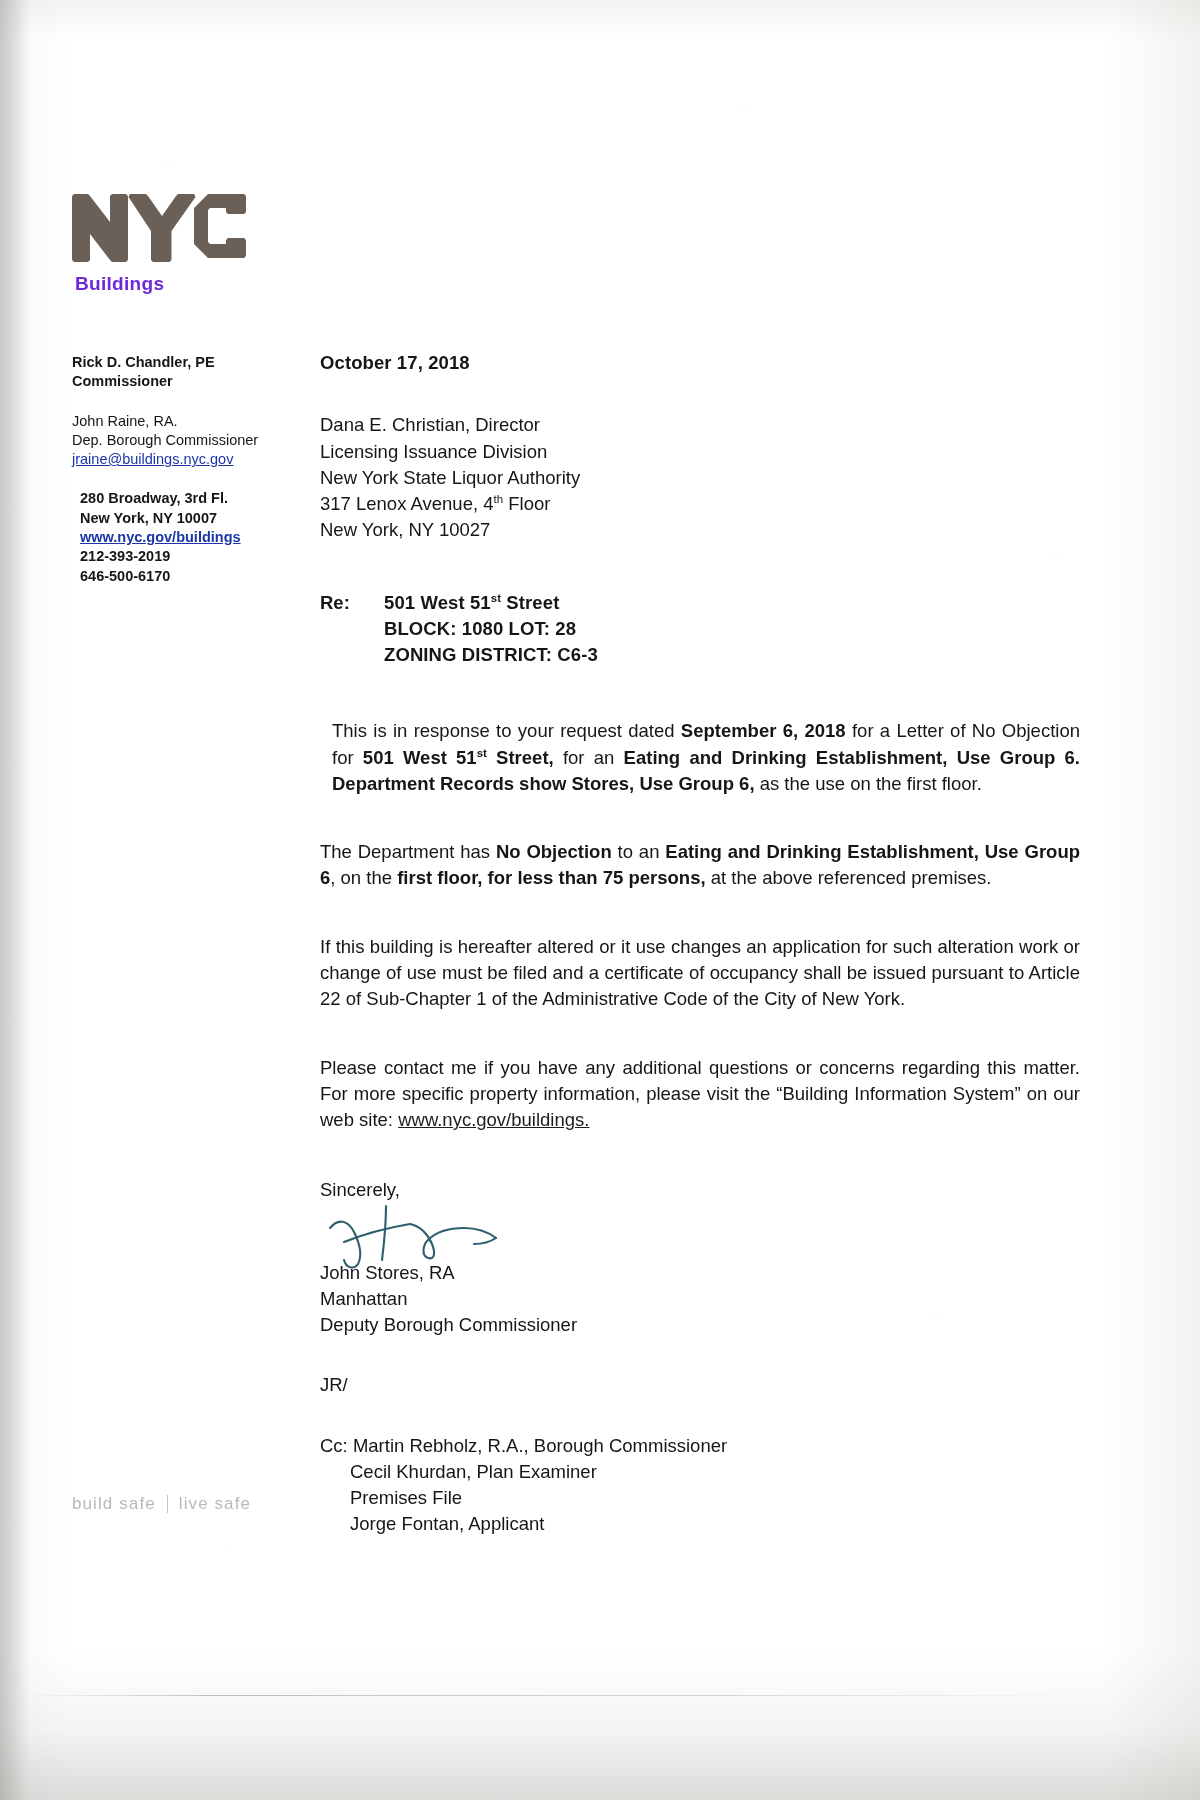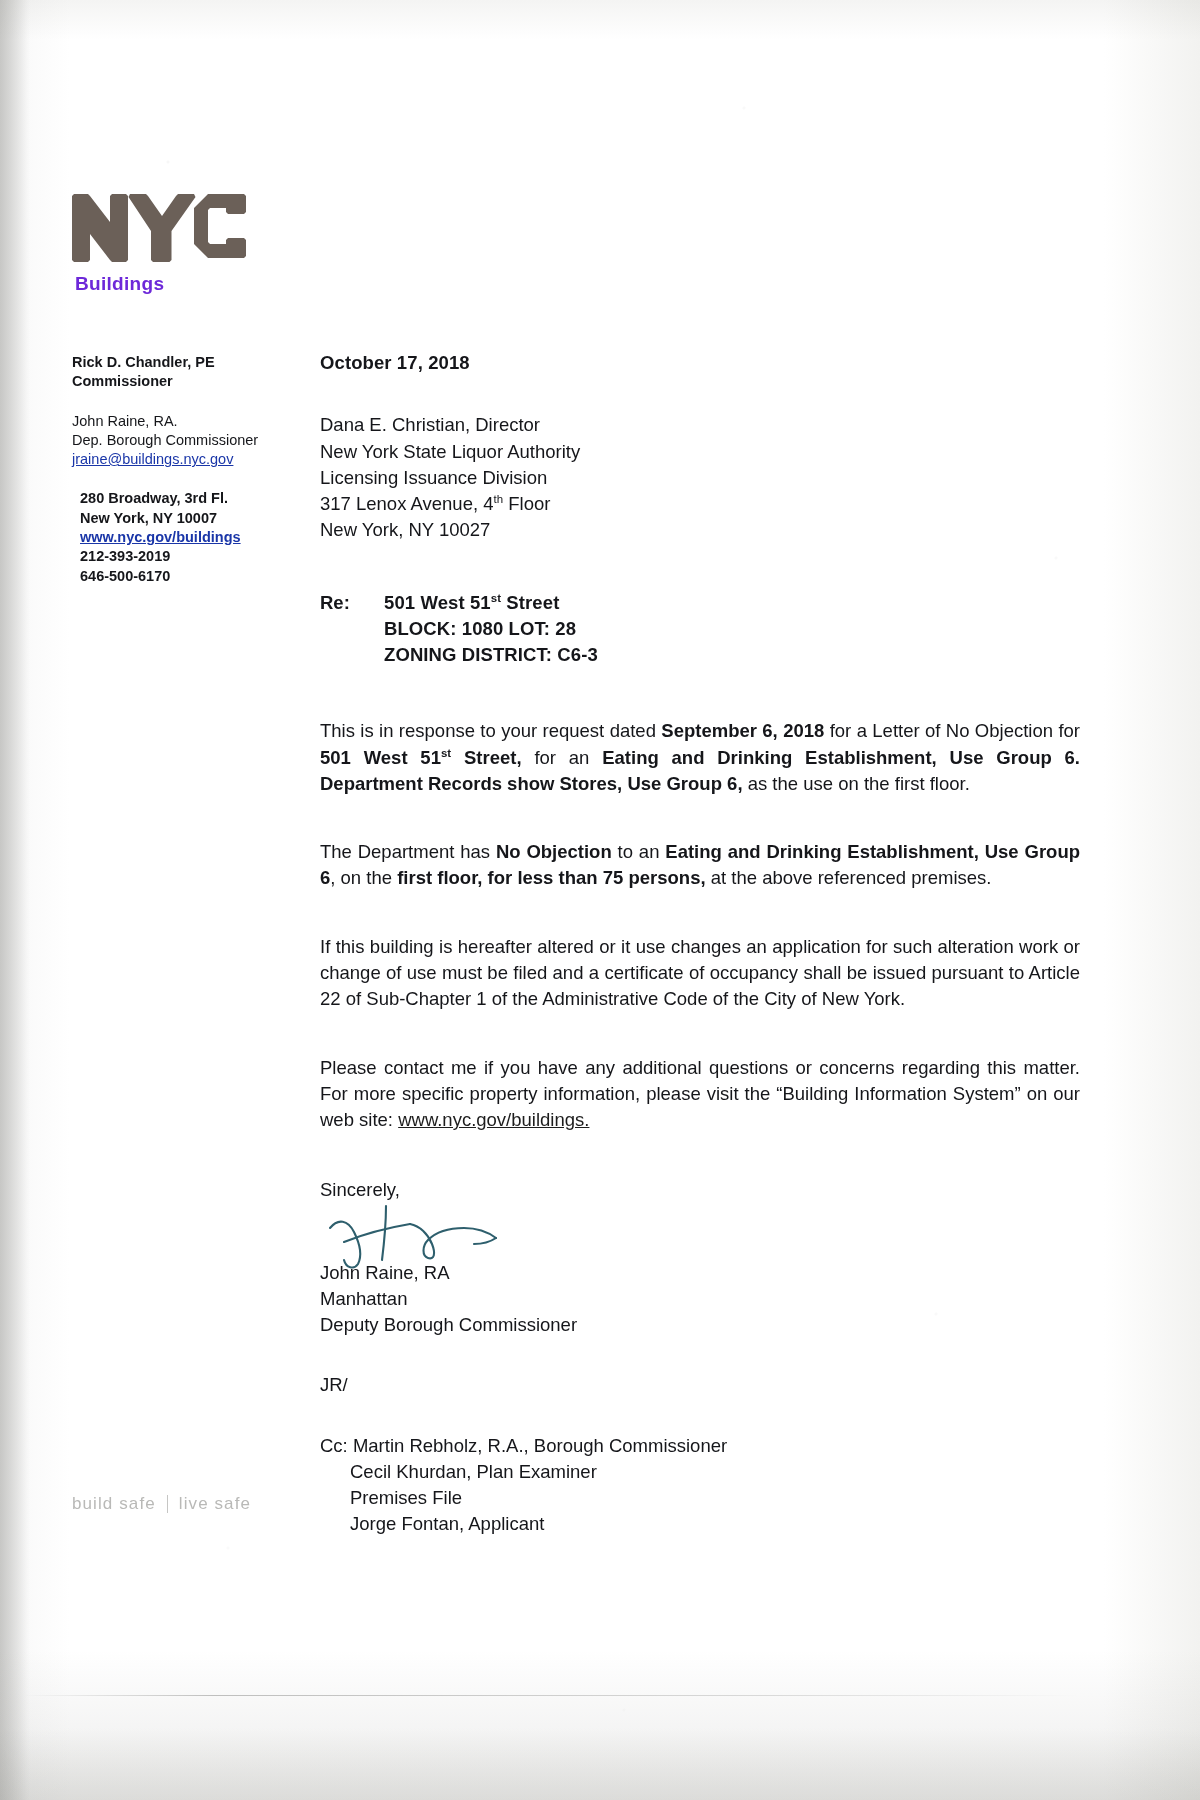--- a/index.html
+++ b/index.html
@@ -120,21 +120,21 @@
   }
   .re-label { width: 64px; flex: none; }
   .re-lines div { white-space: nowrap; letter-spacing: .1px; }
   .salutation { margin-top: 42px; }
   p.body-para {
     margin: 0;
     margin-top: 42px;
     text-align: justify;
     text-justify: inter-word;
   }
-  p.body-para.first { margin-top: 50px; }
+  p.body-para.first { margin-top: 50px; margin-left: 12px; }
   b { font-weight: bold; }
   sup {
     font-size: .62em;
     vertical-align: super;
     line-height: 0;
   }
   .inline-link {
     color: #1d1d1d;
     text-decoration: underline;
   }
@@ -215,22 +215,22 @@
     </div>
 
   </div>
 
   <div class="letter">
 
     <div class="date">October 17, 2018</div>
 
     <div class="addr">
       <div>Dana E. Christian, Director</div>
+      <div>Licensing Issuance Division</div>
       <div>New York State Liquor Authority</div>
-      <div>Licensing Issuance Division</div>
       <div><span>317 Lenox Avenue, 4</span><sup>th</sup><span> Floor</span></div>
       <div>New York, NY 10027</div>
     </div>
 
     <div class="re-block">
       <div class="re-label">Re:</div>
       <div class="re-lines">
         <div><span>501 West 51</span><sup>st</sup><span> Street</span></div>
         <div>BLOCK: 1080   LOT: 28</div>
         <div>ZONING DISTRICT: C6-3</div>
@@ -252,21 +252,21 @@
       <g fill="none" stroke="#2e5f6d" stroke-width="2.1" stroke-linecap="round" stroke-linejoin="round">
         <path d="M6 30 C14 20, 24 22, 30 34 C36 46, 38 58, 34 66 C30 72, 22 70, 20 62"></path>
         <path d="M20 44 C40 36, 62 30, 86 26"></path>
         <path d="M62 8 C62 26, 60 46, 58 62"></path>
         <path d="M86 26 C96 28, 104 36, 108 46 C112 56, 110 62, 104 60 C98 58, 98 48, 104 42 C112 34, 124 30, 140 30 C154 30, 164 34, 172 40"></path>
         <path d="M172 40 C166 44, 158 46, 150 46"></path>
       </g>
     </svg>
 
     <div class="signer">
-      <div>John Raine, RA</div>
+      <div>John Stores, RA</div>
       <div>Manhattan</div>
       <div>Deputy Borough Commissioner</div>
     </div>
 
     <div class="jr">JR/</div>
 
     <div class="cc">
       <div>Cc: Martin Rebholz, R.A., Borough Commissioner</div>
       <div class="cc-indent">Cecil Khurdan, Plan Examiner</div>
       <div class="cc-indent">Premises File</div>

